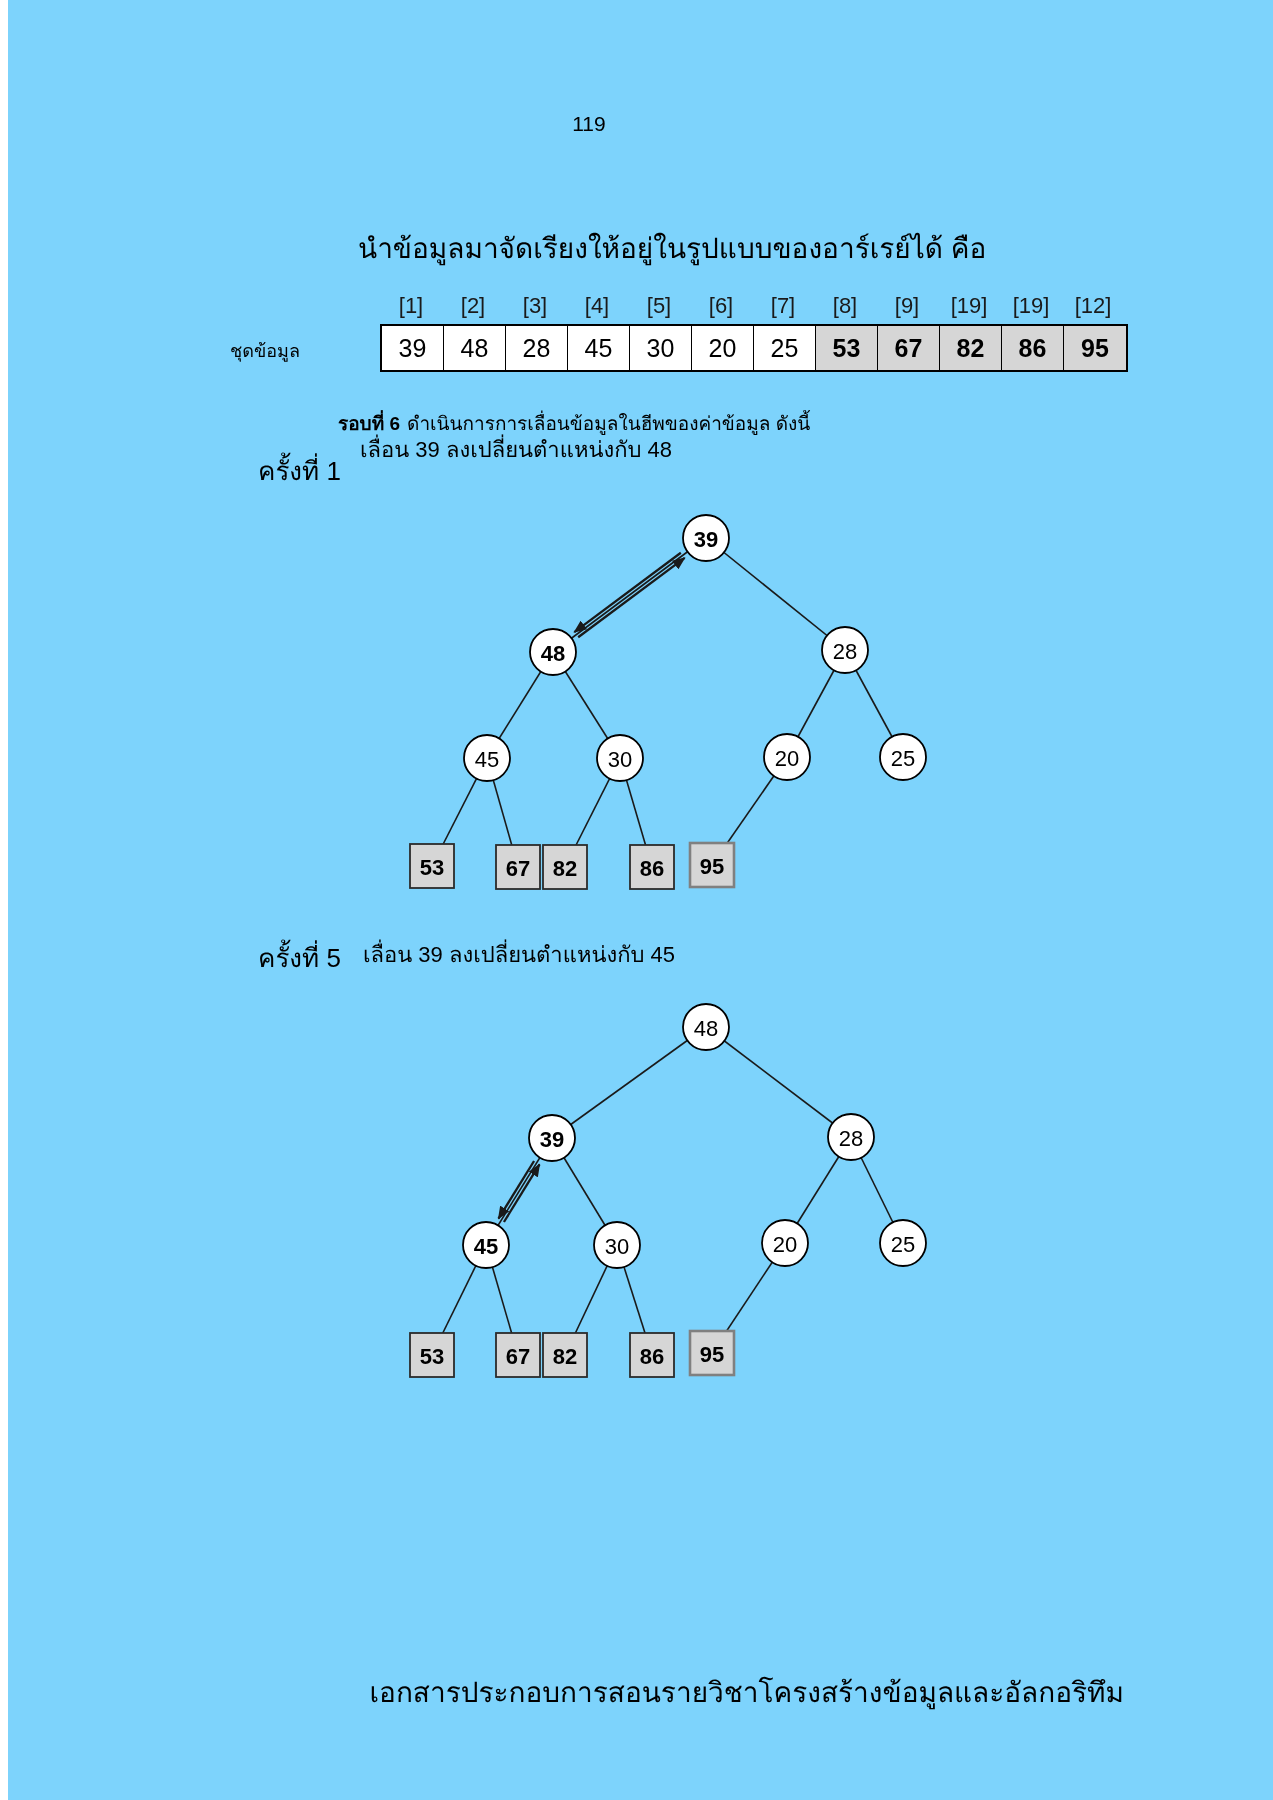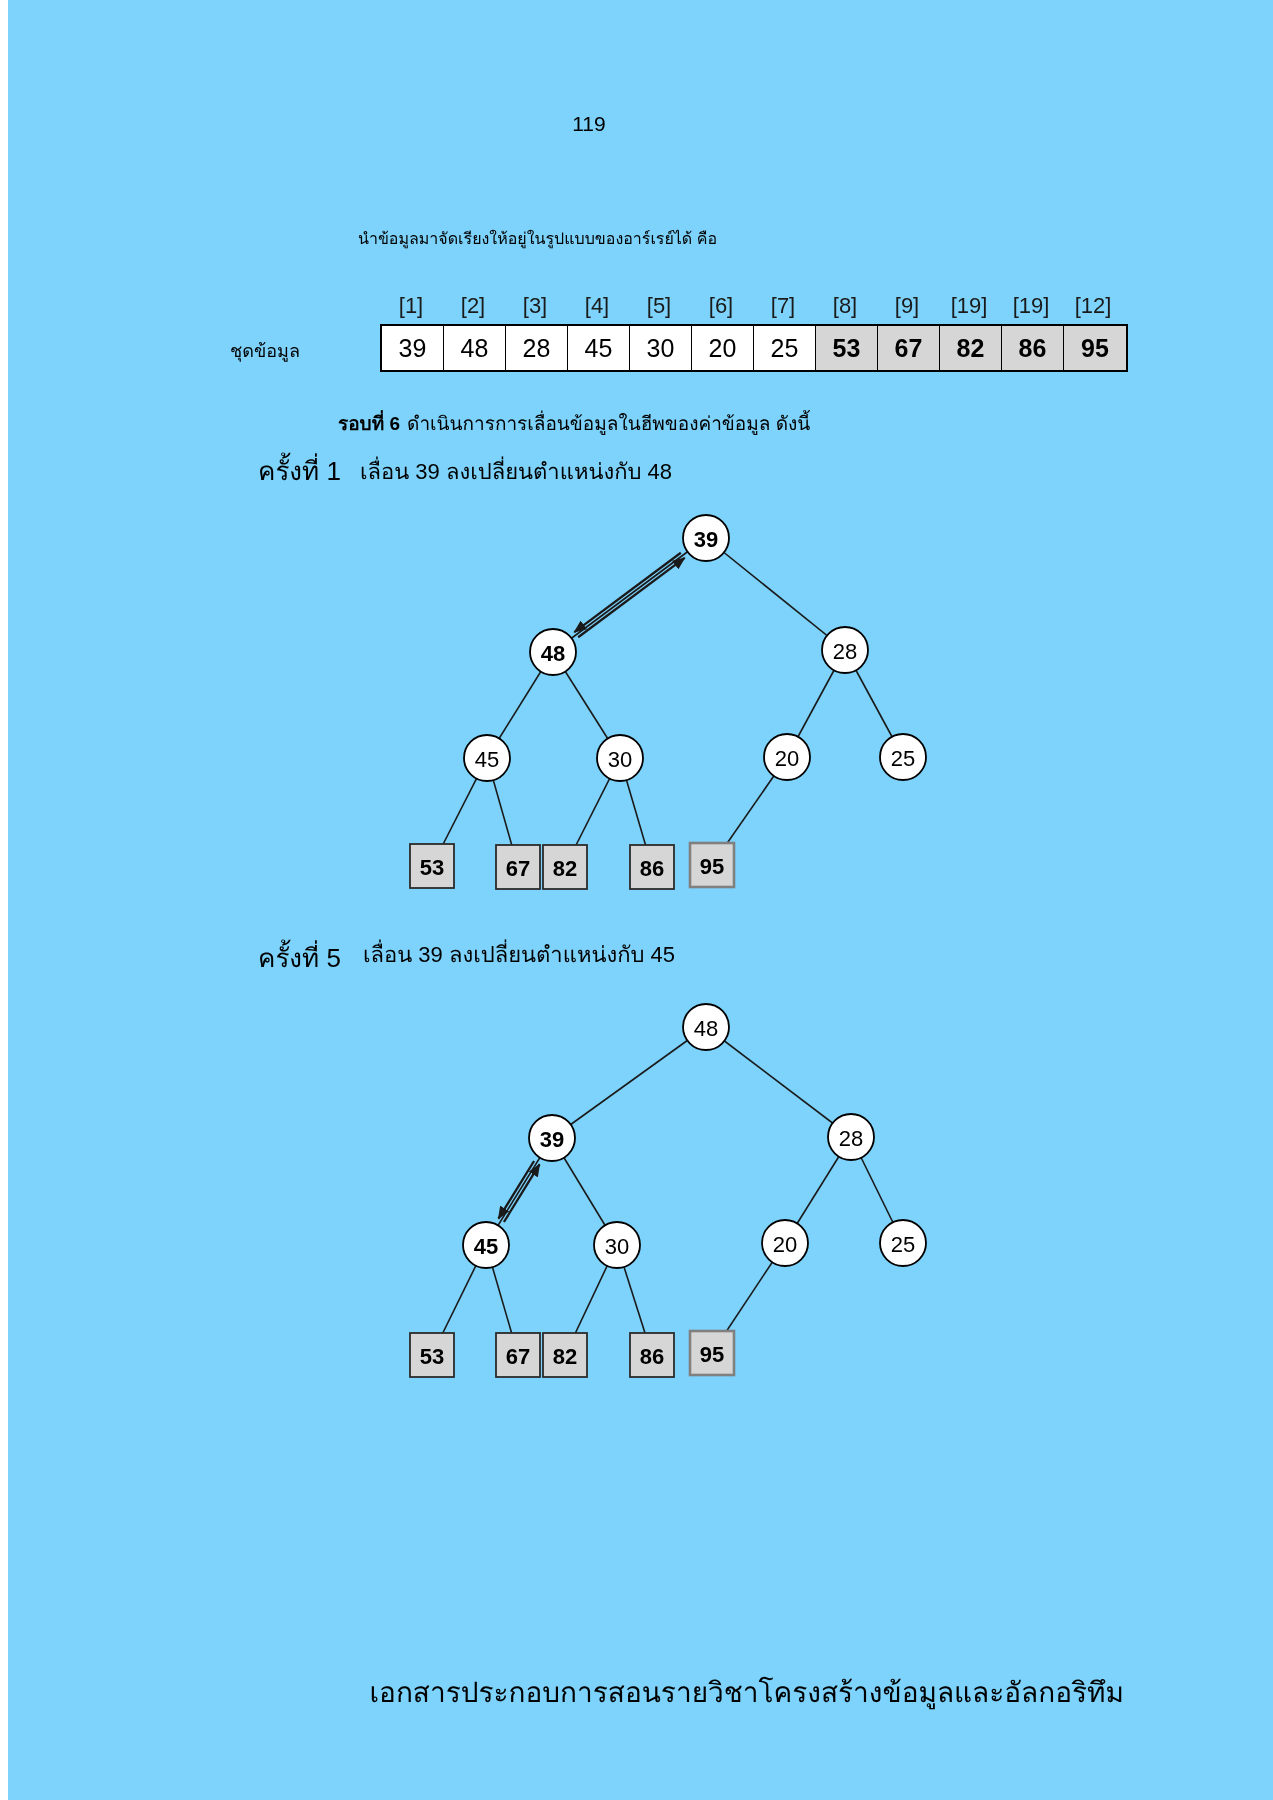--- a/index.html
+++ b/index.html
@@ -1,37 +1,37 @@
 <!DOCTYPE html>
 <html><head>
 <meta charset="utf-8">
 <style>
   html,body{margin:0;padding:0;background:#ffffff;}
   .page{position:relative;width:1273px;height:1800px;background:#7dd3fc;
         font-family:"Liberation Sans",sans-serif;color:#000;overflow:hidden;margin-left:8px;}
   .abs{position:absolute;}
   .page-number{left:0;top:112px;width:1162px;text-align:center;font-size:21px;}
-  .intro{left:350px;top:226px;font-size:16px;}
+  .intro{left:350px;top:226px;font-size:28px;}
   .array-label{left:222px;top:336px;font-size:18px;}
   .array-table{left:372px;top:288px;}
   .idx-row{display:flex;height:36px;align-items:center;}
   .idx-cell{width:62px;text-align:center;font-size:22px;color:#1a1a1a;}
   .val-row{display:flex;border:2.5px solid #000;background:#fff;}
   .val-cell{width:62px;height:44px;box-sizing:border-box;display:flex;
             align-items:center;justify-content:center;font-size:25px;
             border-right:1.5px solid #000;}
   .val-cell:last-child{border-right:none;}
   .val-cell.shaded{font-weight:700;}
   .round-heading{left:330px;top:408px;font-size:19px;}
   .round-heading .b{font-weight:700;}
   .round-heading .rest{margin-left:7px;}
   .step-label{font-size:26px;}
   .step-desc{font-size:22px;}
   .step1-label{left:250px;top:450px;}
-  .step1-desc{left:352px;top:454px;text-align:right;}
+  .step1-desc{left:352px;top:432px;text-align:right;}
   .step2-label{left:250px;top:937px;}
   .step2-desc{left:355px;top:937px;}
   .footer{right:157px;top:1670px;font-size:28px;}
   svg text{font-family:"Liberation Sans",sans-serif;}
 </style>
 </head>
 <body>
 
 <div class="page">
 

